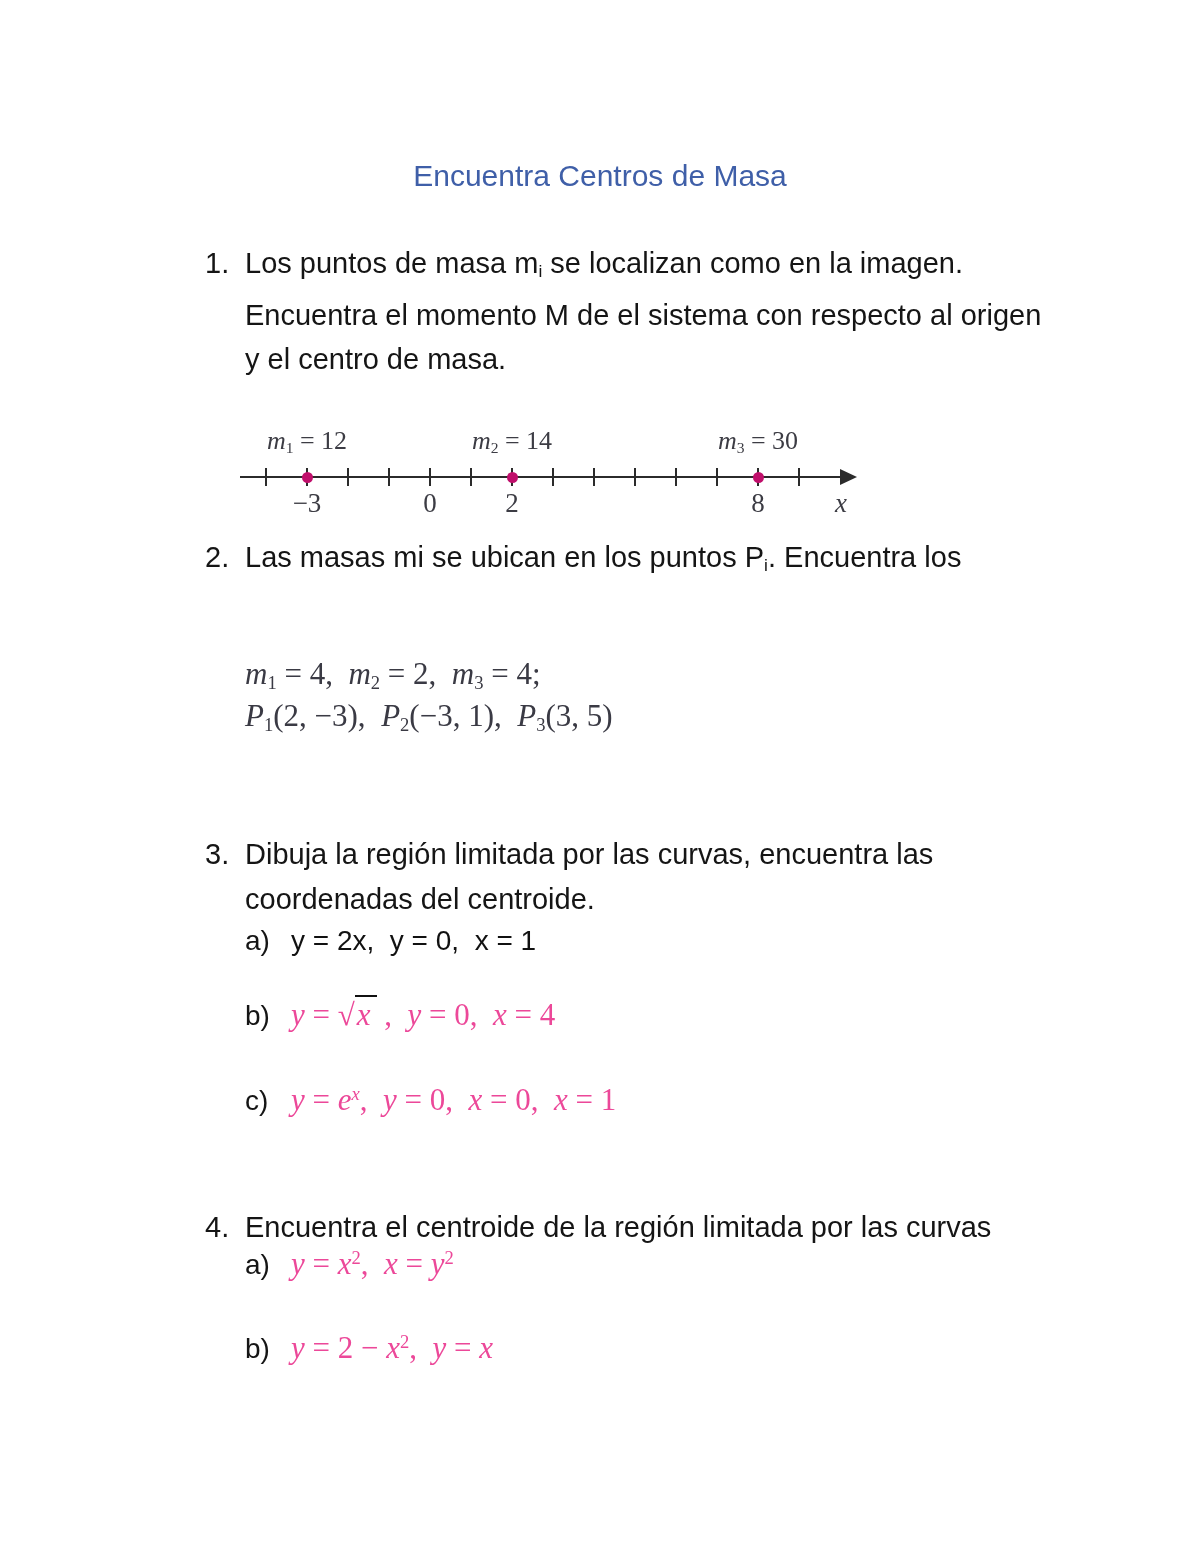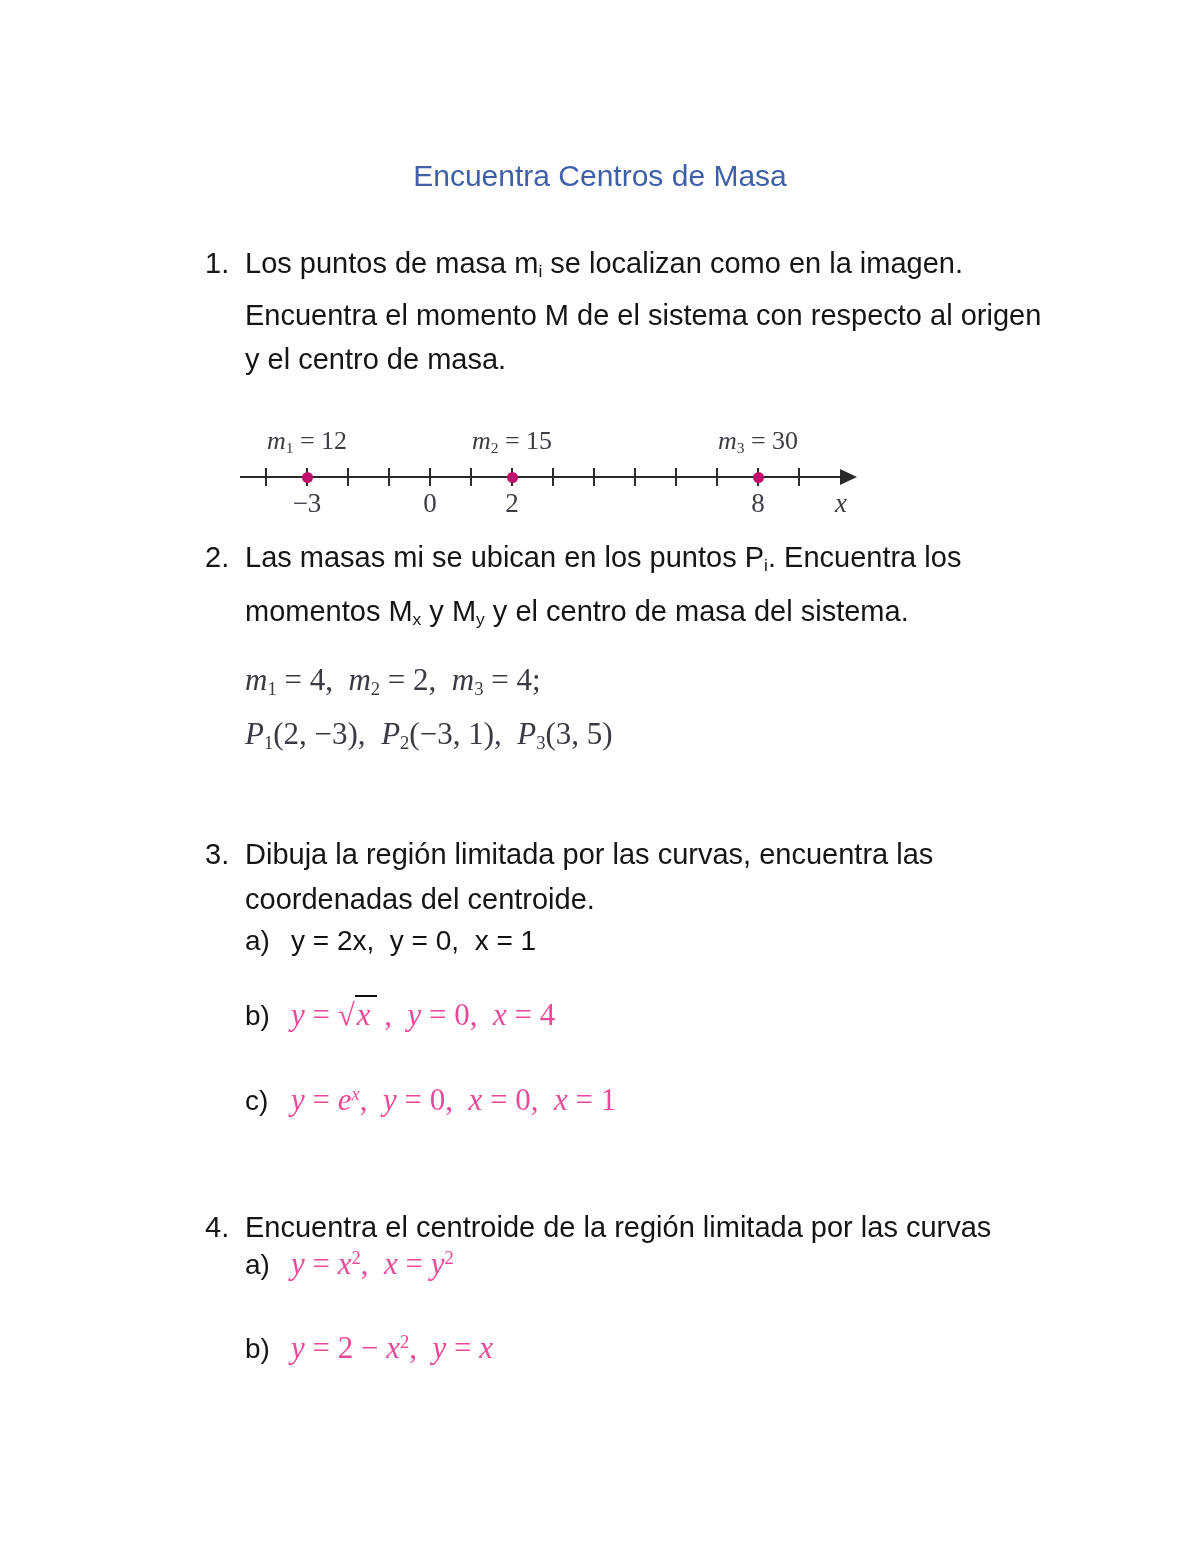--- a/index.html
+++ b/index.html
@@ -45,21 +45,21 @@
   .eqtext  { flex: none; }
   .eq-sans  { font-size: 28px; color: #111; }
   .eq-serif { font-family: "Liberation Serif", serif; font-size: 31px; color: #ec4899; }
 
   
   .mathblock {
     position: absolute;
     left: 245px;
     font-family: "Liberation Serif", serif;
     font-size: 31px;
-    line-height: 45px;
+    line-height: 33px;
     color: #3a3a44;
     white-space: nowrap;
   }
 
   
   .it  { font-style: italic; }
   .sub { font-size: 0.60em; vertical-align: -0.25em; }
   .sup { font-size: 0.60em; vertical-align: 0.55em; }
   .ovl { border-top: 2px solid #111; padding: 0 6px 0 2px; }
   .radical { font-style: normal; }
@@ -148,35 +148,34 @@
       <div class="tick" style="left: 312px;"></div>
       <div class="tick" style="left: 353px;"></div>
       <div class="tick" style="left: 394px;"></div>
       <div class="tick" style="left: 435px;"></div>
       <div class="tick" style="left: 476px;"></div>
       <div class="tick" style="left: 517px;"></div>
       <div class="tick" style="left: 558px;"></div>
       <div class="massdot" style="left: 61.5px; background: rgb(192, 15, 107);"></div>
       <div class="masslabel" style="left: 67px; text-align: center;"><span class="it">m</span><span class="sub">1</span><span> = 12</span></div>
       <div class="massdot" style="left: 266.5px; background: rgb(192, 15, 107);"></div>
-      <div class="masslabel" style="left: 272px;"><span class="it">m</span><span class="sub">2</span><span> = 15</span></div>
+      <div class="masslabel" style="left: 272px;"><span class="it">m</span><span class="sub">2</span><span> = 14</span></div>
       <div class="massdot" style="left: 512.5px; background: rgb(192, 15, 107);"></div>
       <div class="masslabel" style="left: 518px;"><span class="it">m</span><span class="sub">3</span><span> = 30</span></div>
       <div class="numlabel" style="left: 67px;">−3</div>
       <div class="numlabel" style="left: 190px;">0</div>
       <div class="numlabel" style="left: 272px;">2</div>
       <div class="numlabel" style="left: 518px;">8</div>
       <div class="axisvar" style="left: 601px;">x</div>
     </div>
 
   <div class="problem" style="top:534px; line-height:46px">
     <div class="num">2.</div>
     <div class="lines">
       <div><span>Las masas mi se ubican en los puntos P</span><span class="sub">i</span><span>. Encuentra los</span></div>
-      <div><span>momentos M</span><span class="sub">x</span><span> y M</span><span class="sub">y</span><span> y el centro de masa del sistema.</span></div>
     </div>
   </div>
 
   <div class="mathblock" style="top:657px">
     <div><span class="it">m</span><span class="sub">1</span><span> = 4,&nbsp; </span><span class="it">m</span><span class="sub">2</span><span> = 2,&nbsp; </span><span class="it">m</span><span class="sub">3</span><span> = 4;</span></div>
     <div><span class="it">P</span><span class="sub">1</span><span>(2, −3),&nbsp; </span><span class="it">P</span><span class="sub">2</span><span>(−3, 1),&nbsp; </span><span class="it">P</span><span class="sub">3</span><span>(3, 5)</span></div>
   </div>
 
   <div class="problem" style="top:832px; line-height:45px">
     <div class="num">3.</div>

